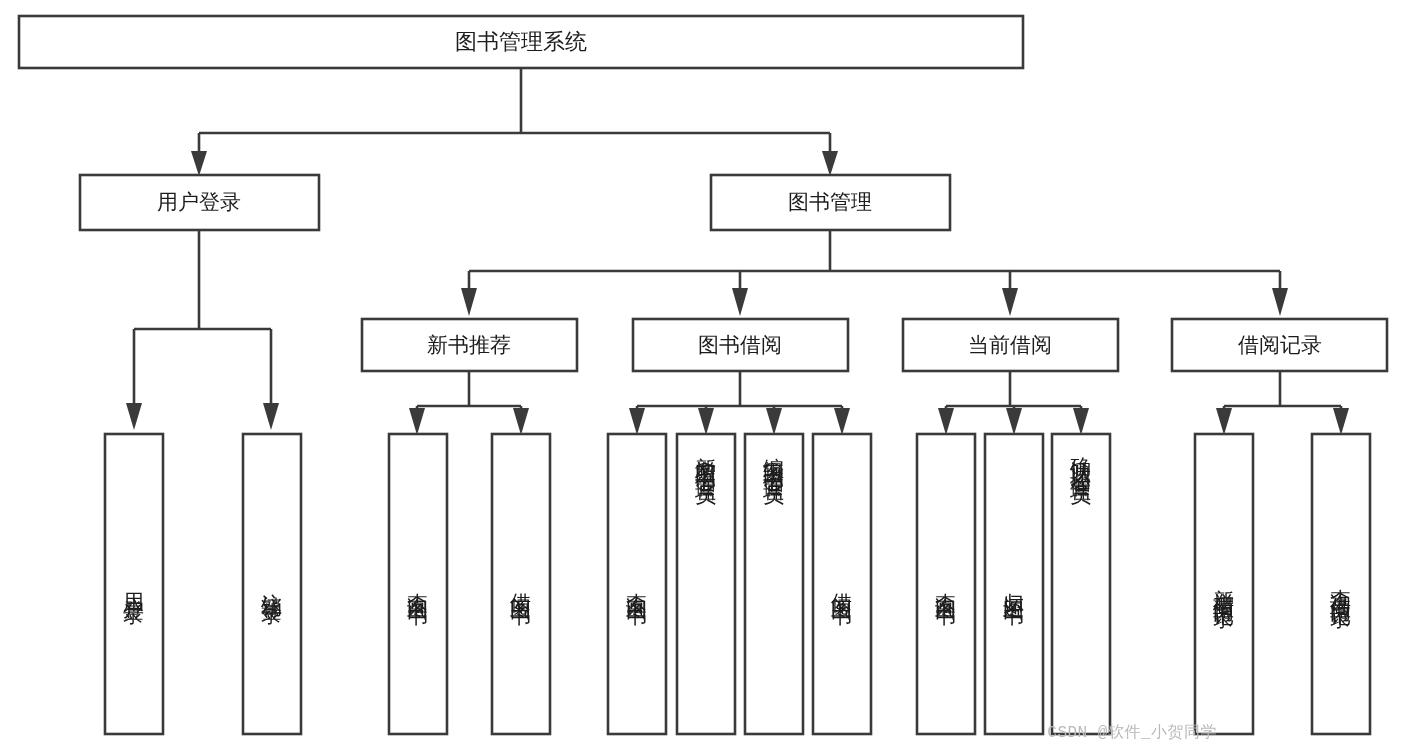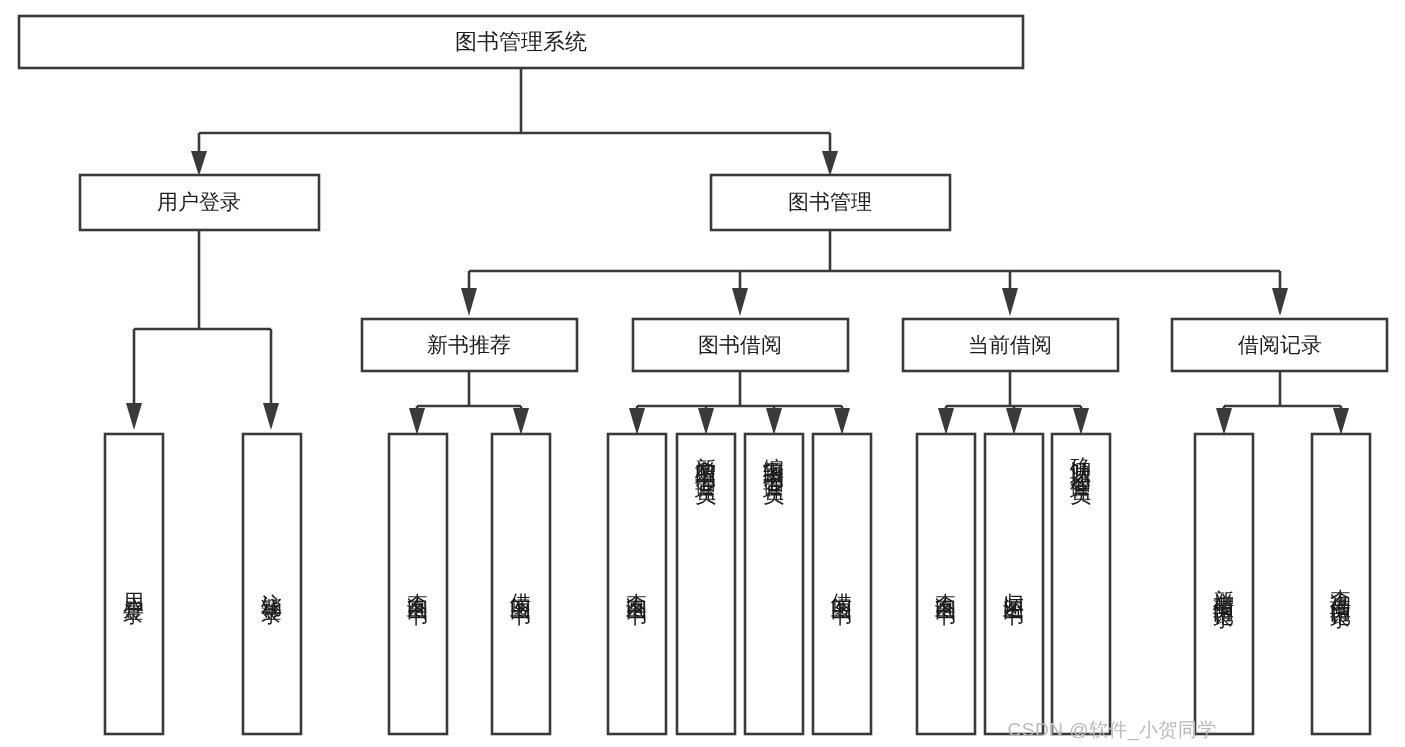--- a/index.html
+++ b/index.html
@@ -73,22 +73,22 @@
     font-size: 21px;
     line-height: 1.0;
     letter-spacing: 4px;
     color: #1c1c1c;
     white-space: nowrap;
   }
   .watermark {
     position: absolute;
     right: 8px;
     bottom: 4px;
-    font-family: Liberation Sans, sans-serif;
-    font-size: 19px;
+    font-family: Liberation Mono, monospace;
+    font-size: 16px;
     color: #b9b9b9;
     letter-spacing: 0.5px;
     white-space: nowrap;
   }
 </style>
 </head>
 <body>
 
 <div id="diagram-root">
 

